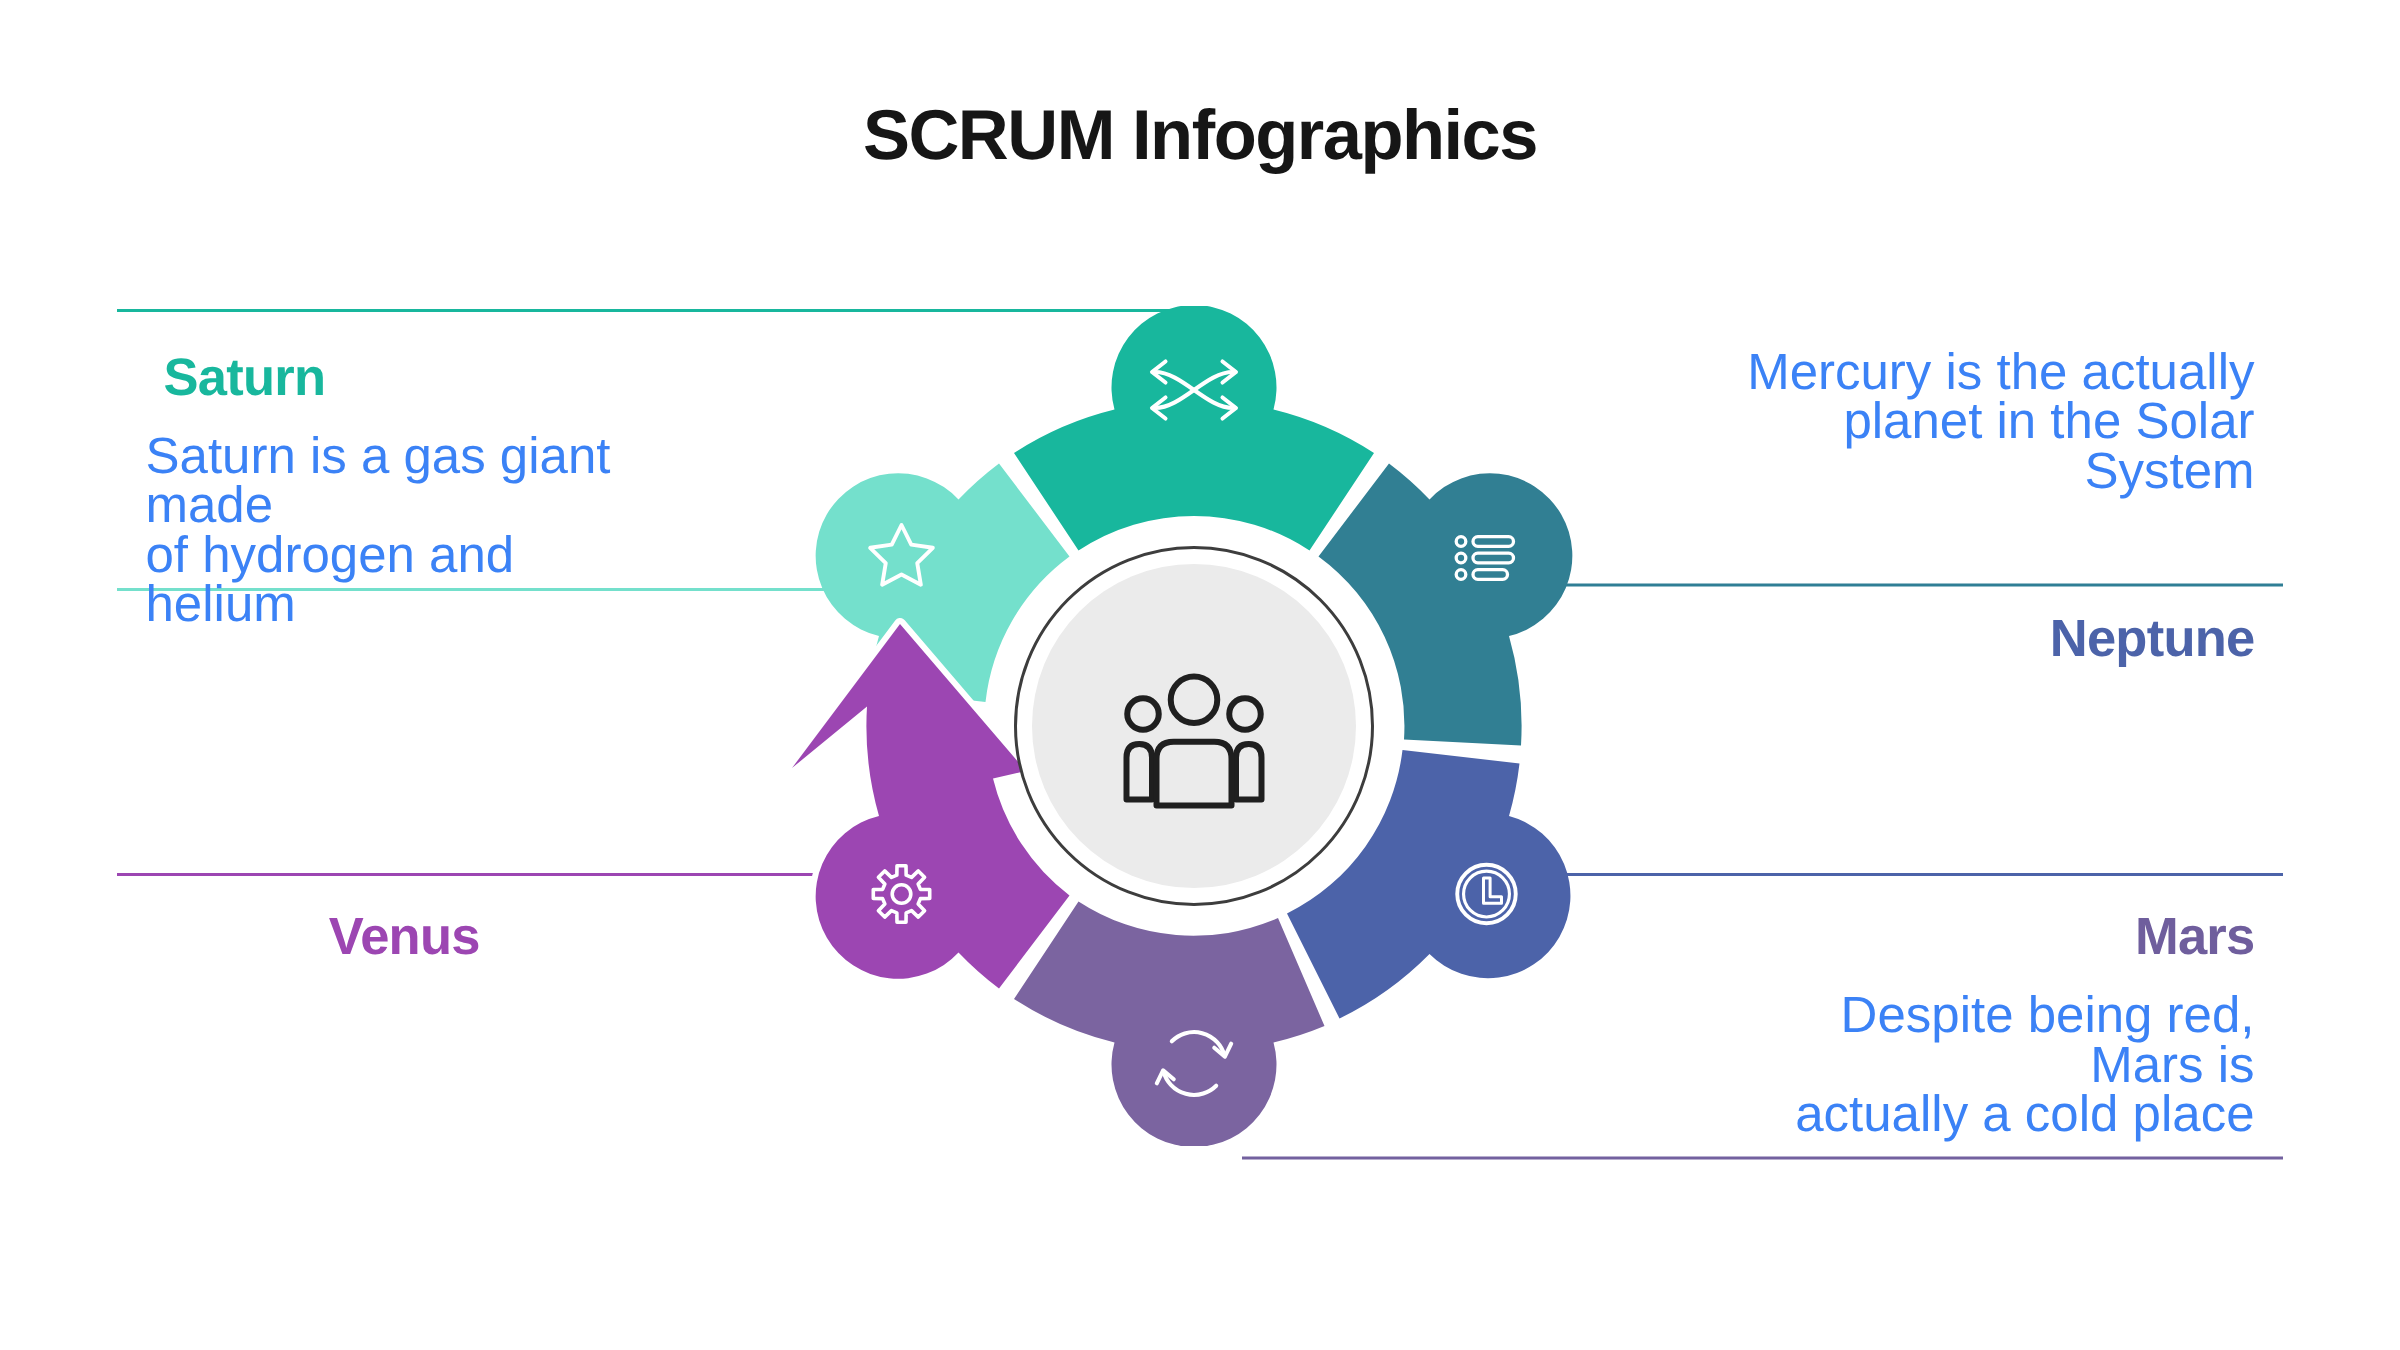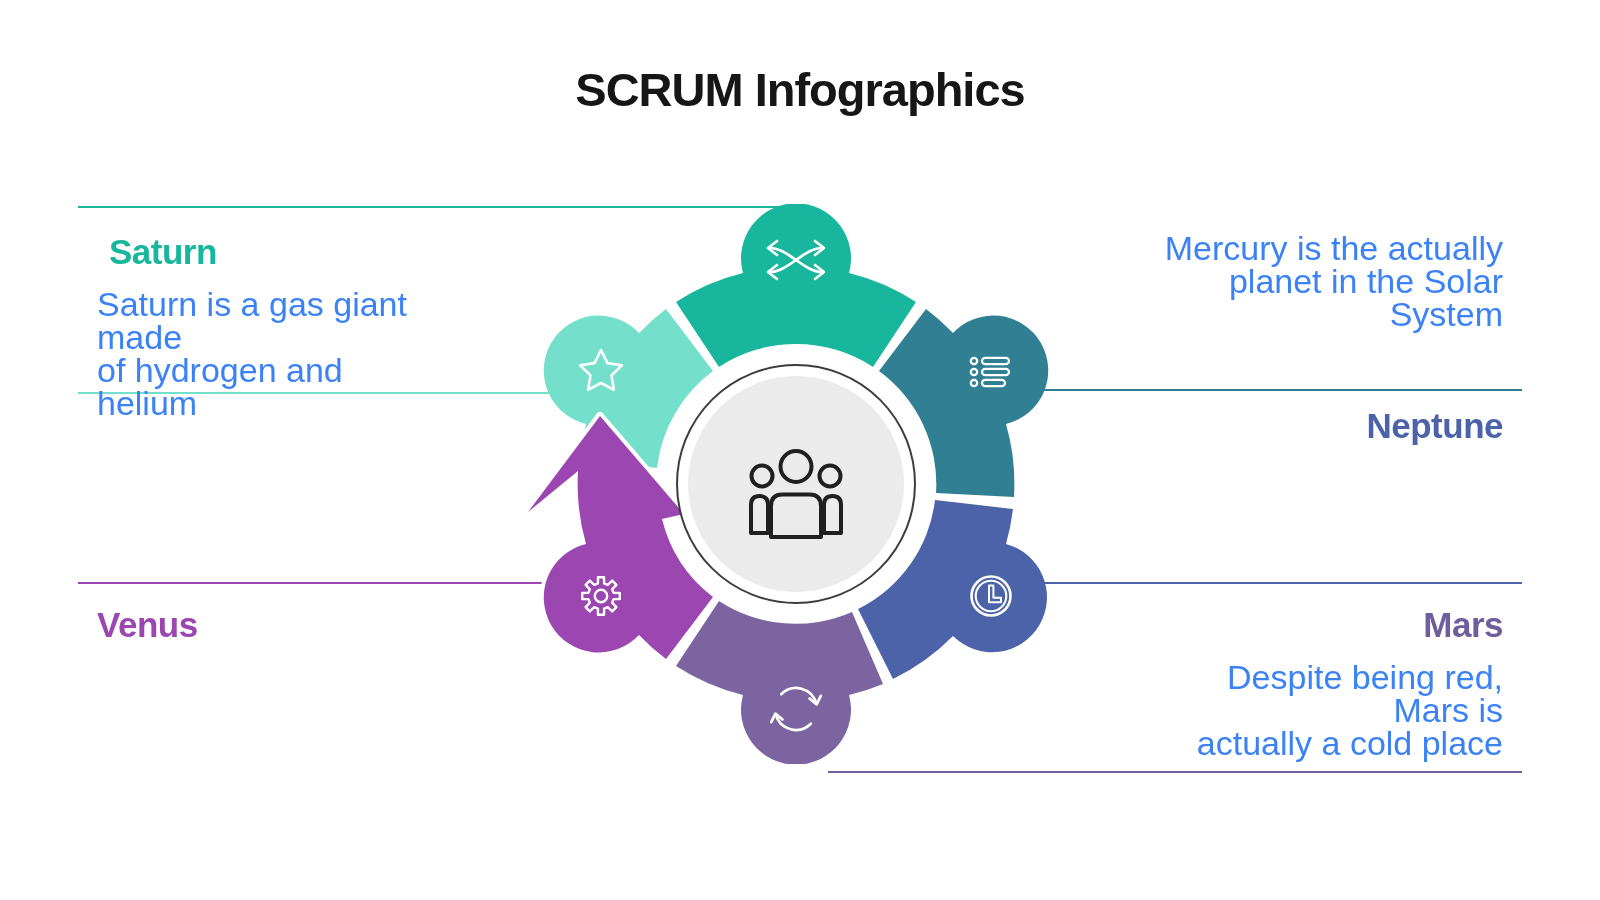--- a/index.html
+++ b/index.html
@@ -11,21 +11,21 @@
   .title{
     position:absolute;top:62px;left:0;width:100%;text-align:center;
     font-size:47px;font-weight:700;letter-spacing:-1px;color:#161616;
   }
   .sec{position:absolute;width:345px;}
   .sec h2{margin:0 0 16px 0;font-size:35px;font-weight:700;letter-spacing:-0.5px;line-height:1.15;}
   .sec .body{font-size:34px;line-height:33px;color:#3b82f6;}
   .sec.right{text-align:right;}
   .sec-saturn{left:97px;top:232px;}   .sec-saturn h2{color:#18B79D;margin-left:12px;}
   .sec-jupiter{left:97px;top:418px;}  .sec-jupiter h2{color:#74E0CC;}
-  .sec-venus{left:97px;top:605px;}    .sec-venus h2{color:#9C46B2;}
+  .sec-venus{left:97px;top:605px;}    .sec-venus h2{color:#9C46B2;text-align:center;}
   .sec-mercury{right:97px;top:232px;} .sec-mercury h2{color:#2F7E95;}
   .sec-neptune{right:97px;top:406px;} .sec-neptune h2{color:#4C63A9;}
   .sec-mars{right:97px;top:605px;}    .sec-mars h2{color:#6F5E9D;}
   .rule{position:absolute;height:2px;z-index:0;}
   .rule-saturn {top:206px;left:78px;width:722px;background:#18B79D;}
   .rule-jupiter{top:392px;left:78px;width:522px;background:#74E0CC;}
   .rule-venus  {top:582px;left:78px;width:522px;background:#9C46B2;}
   .rule-mercury{top:389px;left:1000px;width:522px;background:#2F7E95;}
   .rule-neptune{top:582px;left:1000px;width:522px;background:#4C63A9;}
   .rule-mars   {top:771px;left:828px;width:694px;background:#73619F;}

